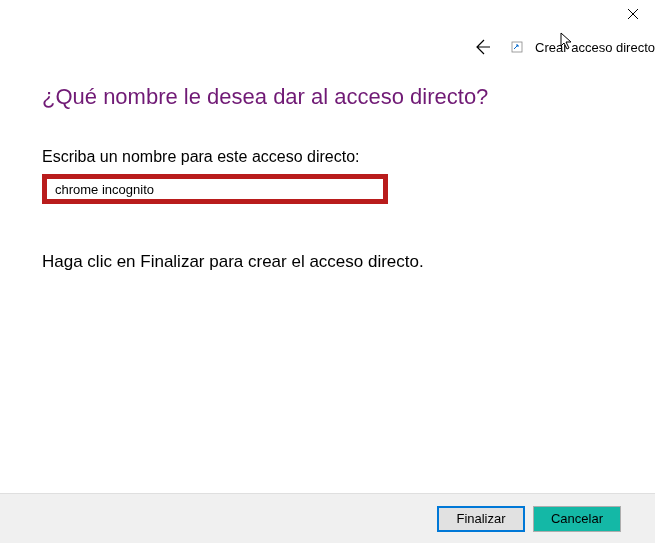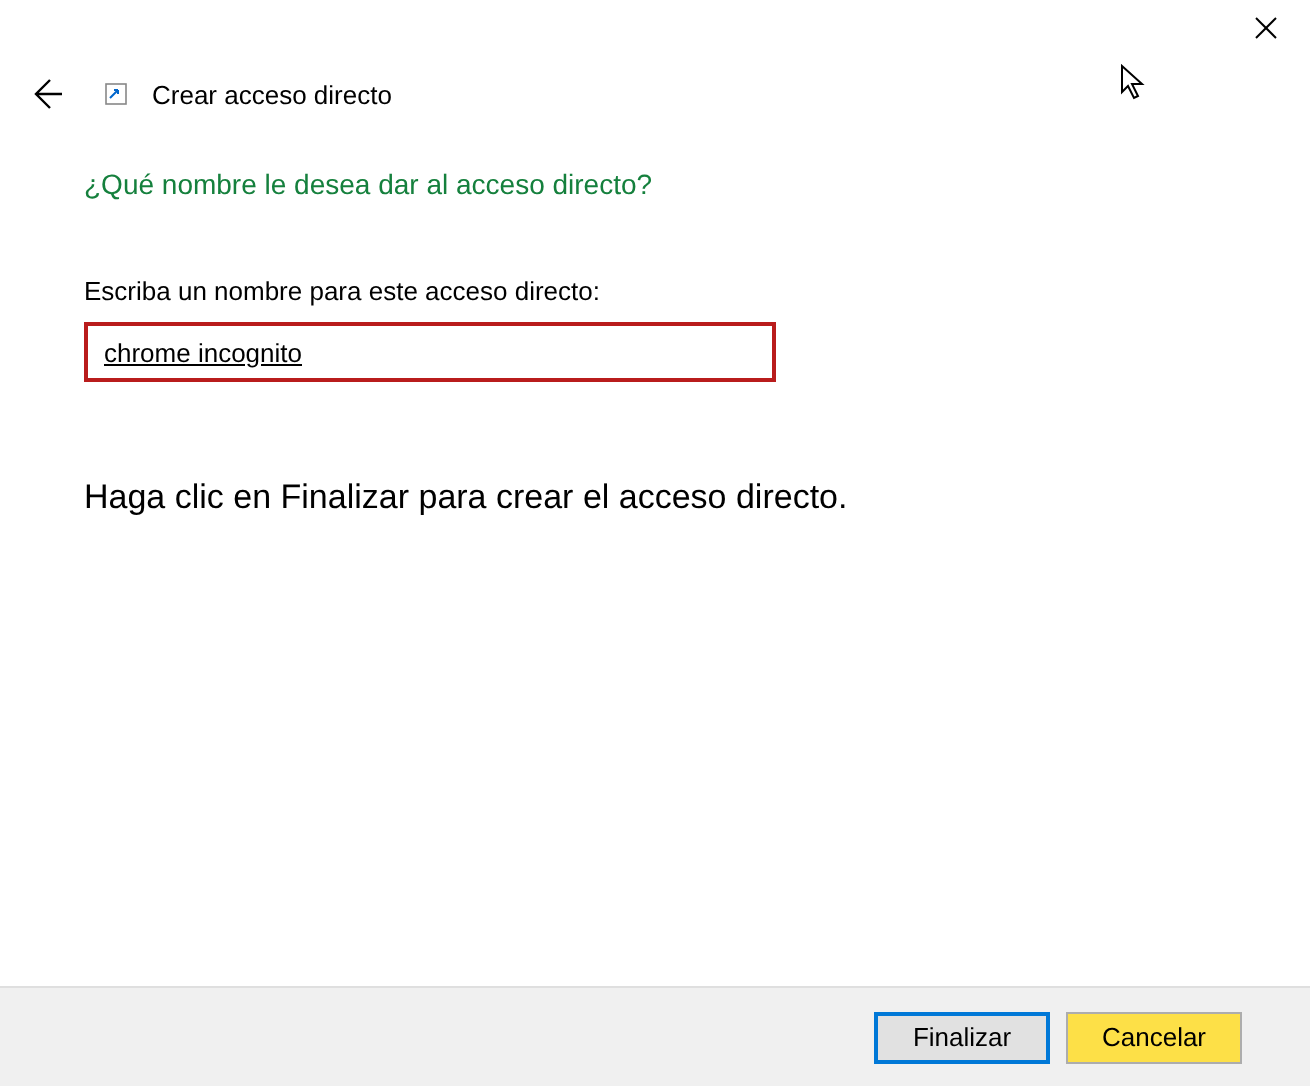--- a/index.html
+++ b/index.html
@@ -32,20 +32,21 @@
     }
     .close-btn svg {
       width: 12px;
       height: 12px;
     }
     .header-row {
       display: flex;
       align-items: center;
       padding: 6px 0 0 12px;
       gap: 14px;
+      justify-content: flex-end;
     }
     .back-arrow {
       width: 22px;
       height: 22px;
       display: flex;
       align-items: center;
       justify-content: center;
     }
     .back-arrow svg {
       width: 20px;
@@ -63,40 +64,39 @@
     }
     .wizard-title {
       font-size: 13px;
       color: #000;
       margin-left: -4px;
     }
     .content {
       padding: 26px 42px 0 42px;
     }
     .main-heading {
-      font-size: 14px;
-      color: #15803d;
+      font-size: 22px;
+      color: #701a75;
       font-weight: 400;
       margin-bottom: 38px;
     }
     .field-label {
-      font-size: 13px;
+      font-size: 16px;
       color: #000;
       display: block;
       margin-bottom: 8px;
     }
     .name-input {
       width: 346px;
       height: 30px;
-      border: 2px solid #b91c1c;
+      border: 5px solid #b91c1c;
       padding: 4px 8px;
       font-size: 13px;
       font-family: 'Segoe UI', Tahoma, sans-serif;
       outline: none;
-      text-decoration: underline;
     }
     .instruction {
       font-size: 17px;
       color: #000;
       margin-top: 48px;
     }
     .footer {
       position: absolute;
       bottom: 0;
       left: 0;
@@ -108,21 +108,21 @@
       justify-content: flex-end;
       align-items: center;
       gap: 8px;
       padding-right: 34px;
     }
     .btn {
       min-width: 88px;
       height: 26px;
       font-size: 13px;
       font-family: 'Segoe UI', Tahoma, sans-serif;
-      background: #fde047;
+      background: #14b8a6;
       border: 1px solid #adadad;
       cursor: default;
     }
     .btn.primary {
       border: 2px solid #0078d7;
       background: #e1e1e1;
     }
     .cursor {
       position: absolute;
       top: 32px;

